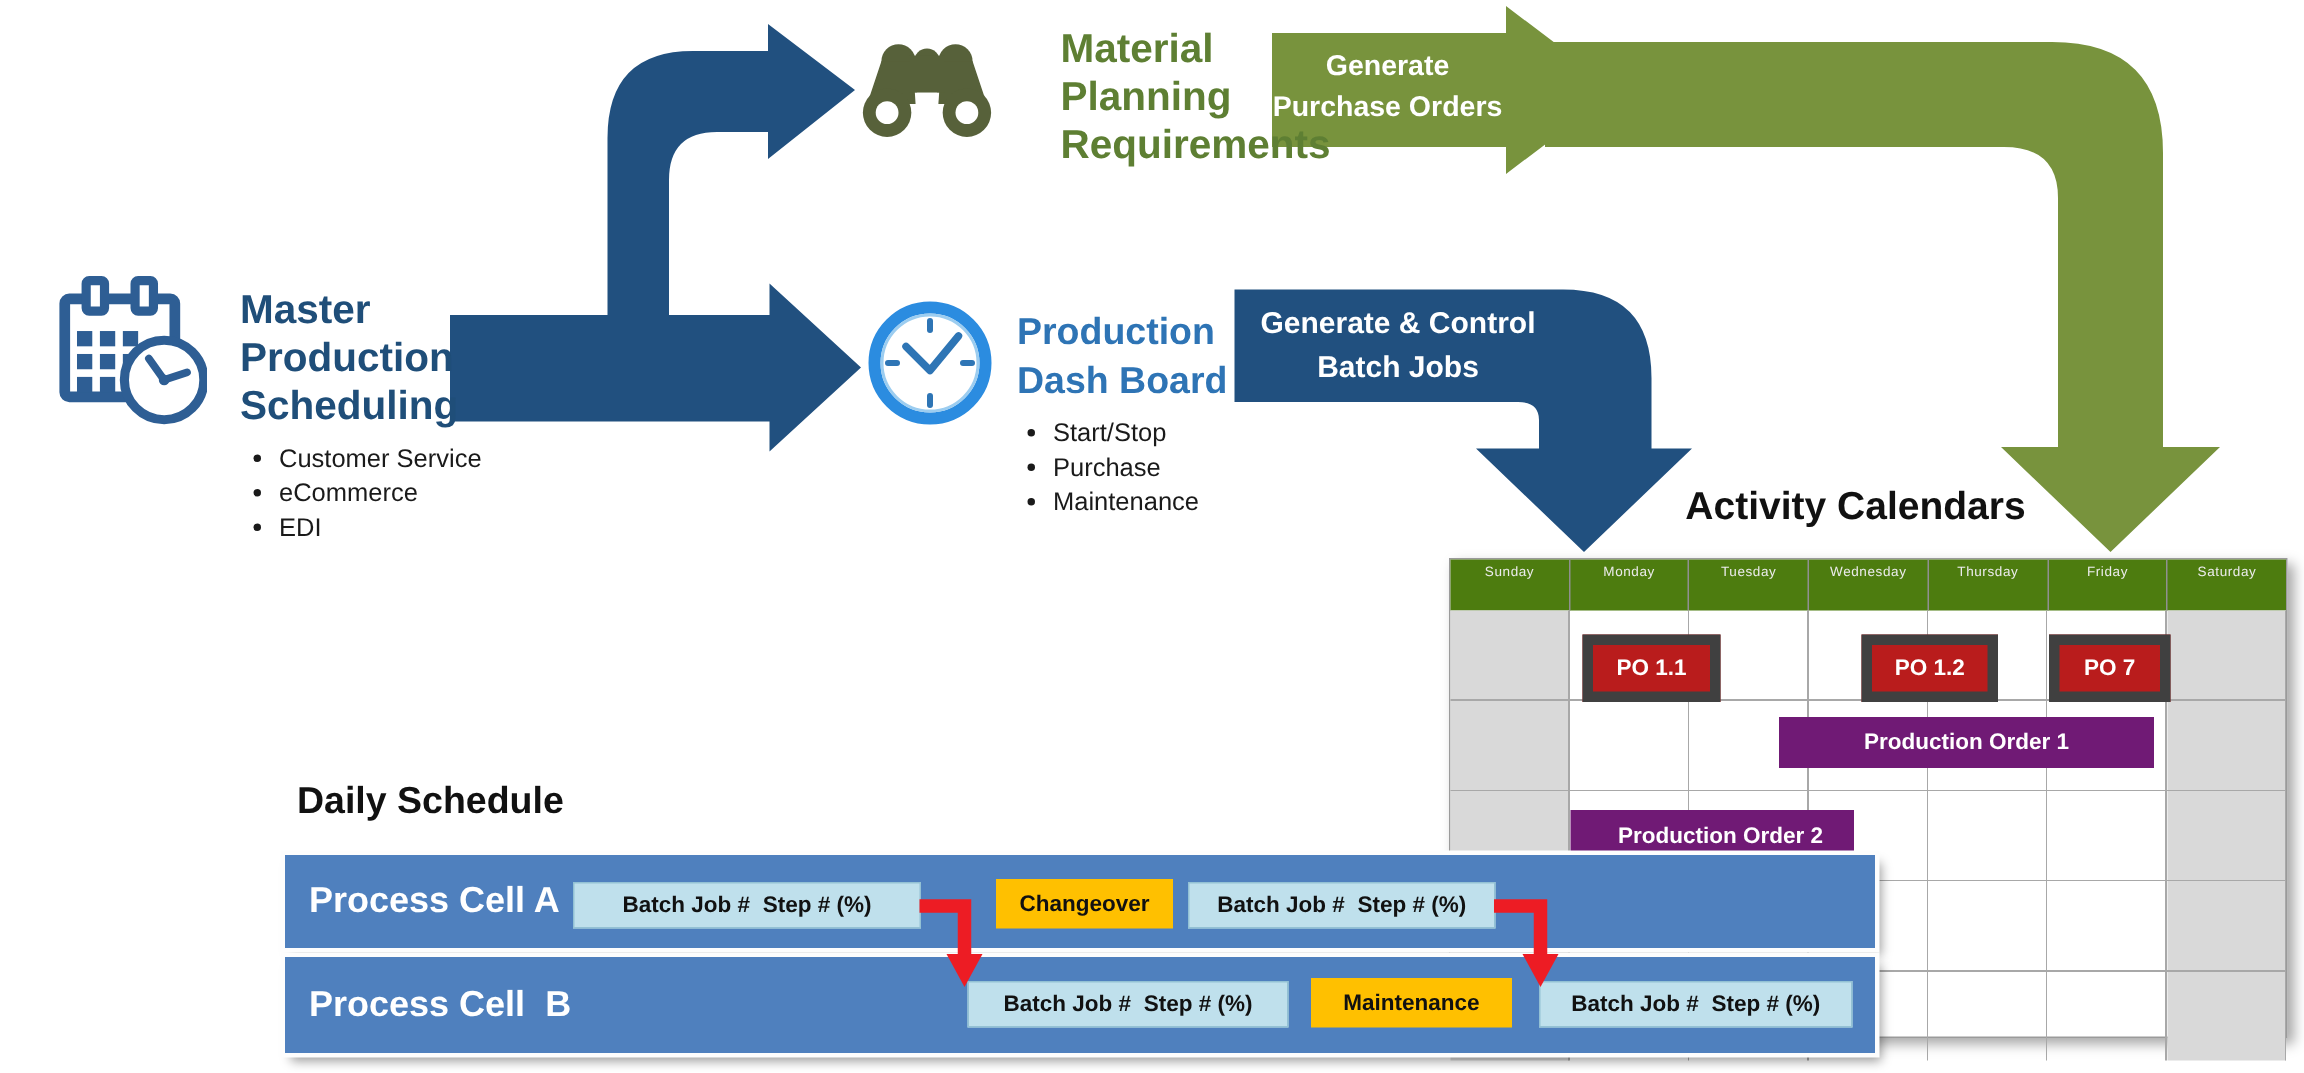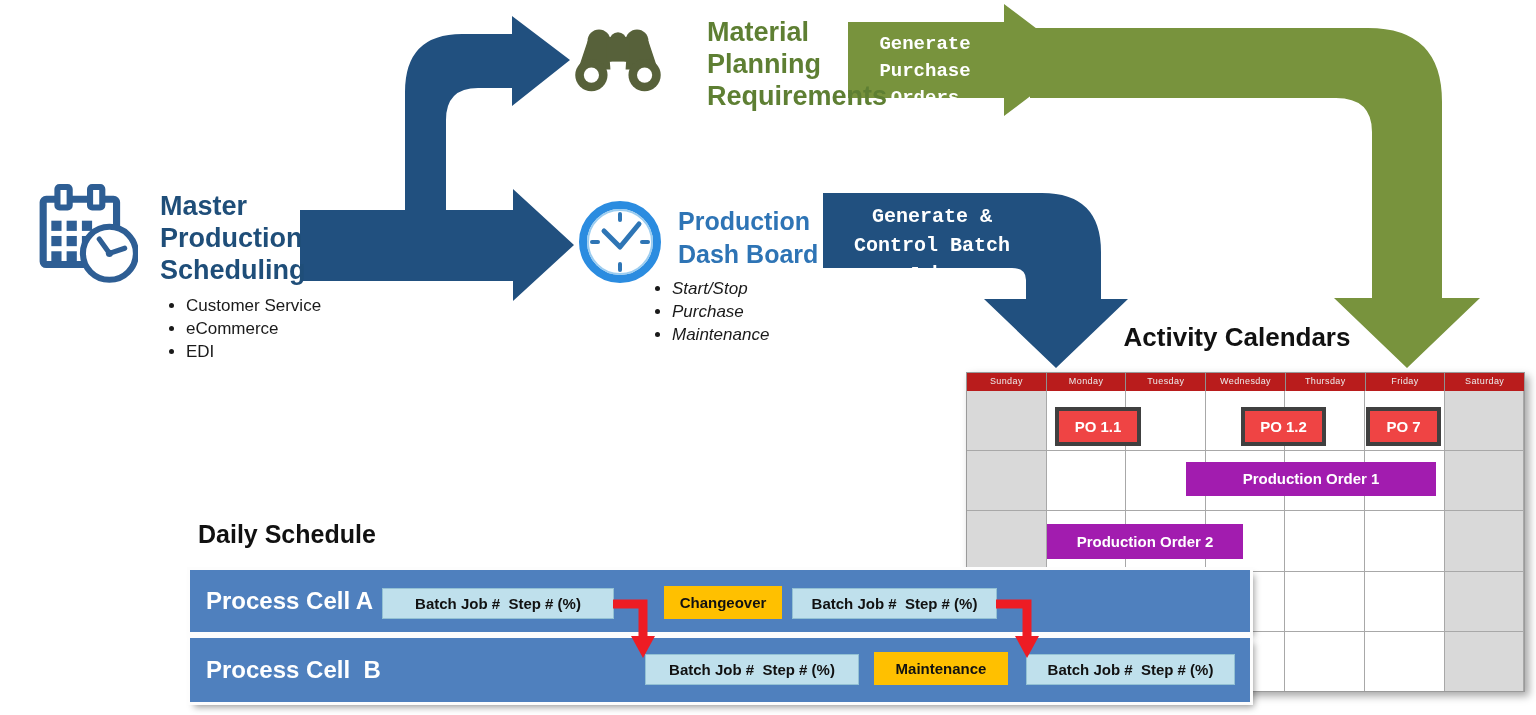--- a/index.html
+++ b/index.html
@@ -10,57 +10,57 @@
   .abs{position:absolute;}
   svg{display:block;}
 
   
   .h-mps{left:160px;top:190px;color:#1f4e79;font-weight:bold;font-size:27px;line-height:32px;}
   .h-mrp{left:672px;top:16px;color:#5e7f33;font-weight:bold;font-size:27px;line-height:32px;margin-left:35px;}
   .h-pdb{left:678px;top:205px;color:#2e74b5;font-weight:bold;font-size:25px;line-height:33px;}
   .h-line{display:block;}
   ul.bullets{margin:0;padding:0 0 0 18px;list-style:disc;color:#1a1a1a;font-size:17px;line-height:23px;}
   .bullets-mps{left:168px;top:294px;}
-  .bullets-pdb{left:654px;top:277px;font-style:italic;}
+  .bullets-pdb{left:684px;top:277px;}
   .big-title{font-weight:bold;color:#111;font-size:26px;}
   .t-activity{left:1035px;top:322px;width:404px;text-align:center;}
   .t-daily{left:198px;top:520px;font-size:25px;}
 
   
-  .arrow-label{color:#fff;font-weight:bold;text-align:center;font-family:Liberation Mono, monospace;}
+  .arrow-label{color:#fff;font-weight:bold;text-align:center;}
   .lbl-gpo{left:302px;top:217px;width:212px;font-size:20px;line-height:27px;}
   .lbl-gpu{left:840px;top:31px;width:170px;font-size:19px;line-height:27px;}
   .lbl-gcb{left:826px;top:202px;width:212px;font-size:20px;line-height:29px;}
 
   
   .calendar{
     left:966px;top:372px;width:557px;height:318px;background:#fff;
     border:1px solid #9a9a9a;box-shadow:4px 4px 8px rgba(0,0,0,.35);
   }
-  .cal-header{display:flex;height:18px;background:#b91c1c;}
+  .cal-header{display:flex;height:34px;background:#4d7c0f;}
   .cal-day{flex:1;color:#ececec;font-size:9px;line-height:17px;text-align:center;letter-spacing:.4px;overflow:hidden;}
   .cal-day + .cal-day{border-left:1px solid #909090;}
   .cal-body{position:relative;height:300px;}
   .cal-weekend{position:absolute;top:0;bottom:0;width:79px;background:#d9d9d9;}
   .cal-weekend.sun{left:0;}
   .cal-weekend.sat{right:0;}
   .cal-grid{
     position:absolute;inset:0;
     background:
       repeating-linear-gradient(to right, transparent 0 78.6px, #a8a8a8 78.6px 79.6px),
       repeating-linear-gradient(to bottom, transparent 0 59.2px, #a8a8a8 59.2px 60.2px);
   }
   .cal-event{position:absolute;color:#fff;font-weight:bold;font-size:15px;text-align:center;overflow:hidden;white-space:nowrap;}
-  .ev-po{background:#ef4444;border:4px solid #404040;}
-  .ev-order{background:#a21caf;}
+  .ev-po{background:#b91c1c;border:7px solid #404040;}
+  .ev-order{background:#701a75;}
   .ev-0{left:88px;top:16px;width:78px;height:31px;line-height:31px;}
   .ev-1{left:239px;top:16px;width:77px;height:31px;line-height:31px;margin-left:35px;}
   .ev-2{left:399px;top:16px;width:67px;height:31px;line-height:31px;}
   .ev-3{left:219px;top:71px;width:250px;height:34px;line-height:34px;}
-  .ev-4{left:80px;top:133px;width:196px;height:35px;line-height:35px;}
+  .ev-4{left:80px;top:133px;width:178px;height:35px;line-height:35px;padding-left:11px;}
 
   
   .sched{left:190px;top:568px;width:1066px;height:142px;}
   .bar{
     position:absolute;left:0;width:1060px;background:#4f80be;
     box-shadow:0 0 0 3px #fdfdfd, 4px 5px 7px rgba(0,0,0,.4);
   }
   .bar-a{top:2px;height:62px;}
   .bar-b{top:70px;height:64px;}
   .bar-label{position:absolute;left:16px;top:0;bottom:0;display:flex;align-items:center;

